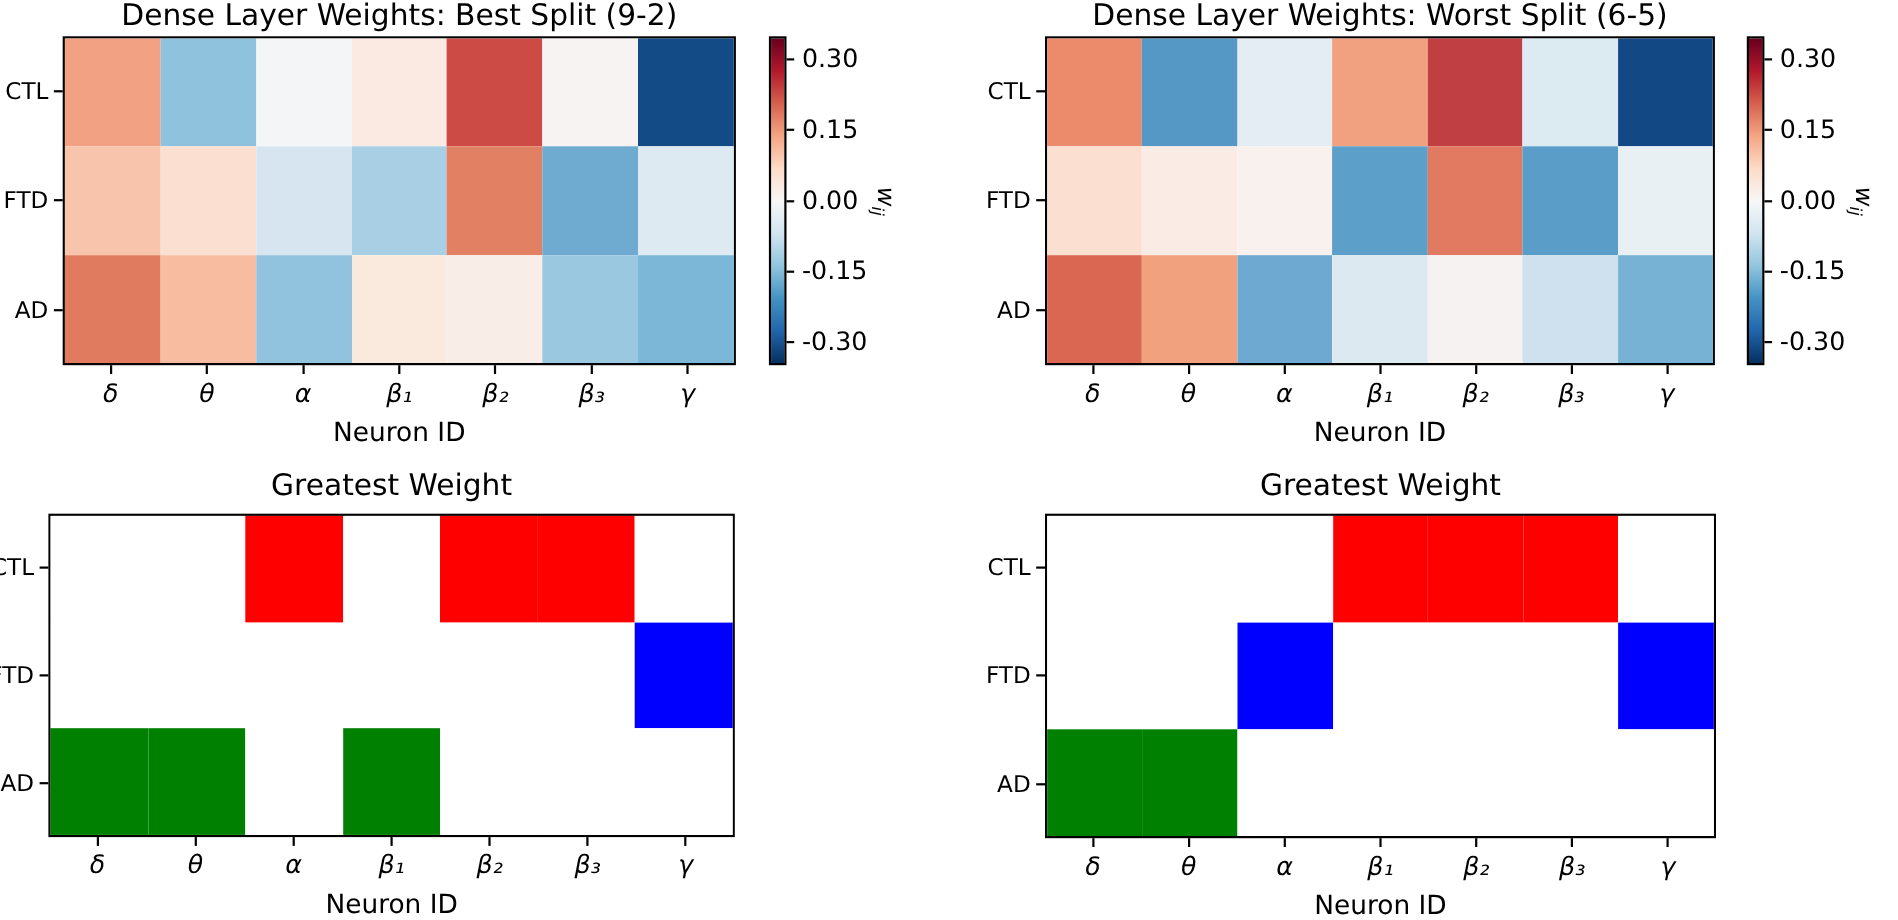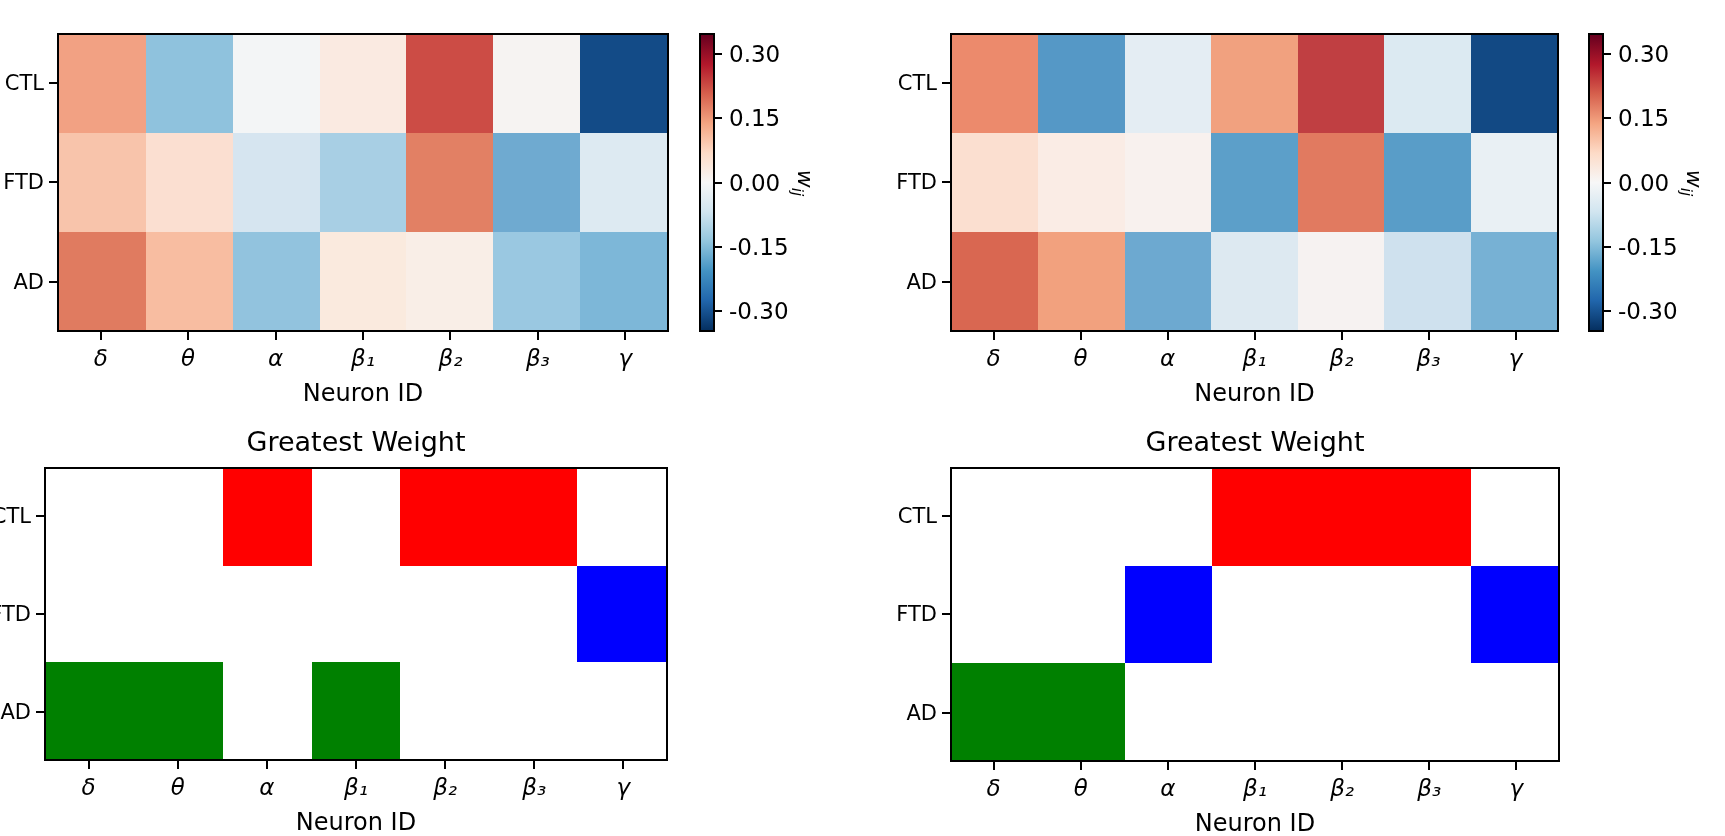--- a/index.html
+++ b/index.html
@@ -42,20 +42,21 @@
               font-size:22px;white-space:nowrap;}
   .cbar-label i{font-style:italic;}
   .cbar-label sub{font-size:15px;}
 </style>
 </head>
 <body>
 
 <div id="fig">
 
   <div class="subplot" style="--l:57px;--t:33px;--w:612px;--h:299px;--ttl:-33px;">
+    <div class="title">Dense Layer Weights: Best Split (9-2)</div>
     <div class="axes">
       <div class="cells">
           <div style="background: rgb(242, 161, 131);"></div>
           <div style="background: rgb(143, 194, 221);"></div>
           <div style="background: rgb(243, 245, 246);"></div>
           <div style="background: rgb(250, 234, 225);"></div>
           <div style="background: rgb(204, 76, 69);"></div>
           <div style="background: rgb(246, 243, 242);"></div>
           <div style="background: rgb(19, 75, 135);"></div>
           <div style="background: rgb(248, 196, 171);"></div>
@@ -129,20 +130,21 @@
       <div class="cbar-ticklabel" style="top: 28.5714%;">0.15</div>
       <div class="cbar-tick" style="top: 50%;"></div>
       <div class="cbar-ticklabel" style="top: 50%;">0.00</div>
       <div class="cbar-tick" style="top: 71.4286%;"></div>
       <div class="cbar-ticklabel" style="top: 71.4286%;">-0.15</div>
       <div class="cbar-tick" style="top: 92.8571%;"></div>
       <div class="cbar-ticklabel" style="top: 92.8571%;">-0.30</div>
     </div>
 
   <div class="subplot" style="--l:950px;--t:33px;--w:609px;--h:299px;--ttl:-33px;">
+    <div class="title">Dense Layer Weights: Worst Split (6-5)</div>
     <div class="axes">
       <div class="cells">
           <div style="background: rgb(236, 138, 108);"></div>
           <div style="background: rgb(85, 152, 198);"></div>
           <div style="background: rgb(228, 237, 243);"></div>
           <div style="background: rgb(241, 161, 127);"></div>
           <div style="background: rgb(192, 63, 66);"></div>
           <div style="background: rgb(220, 234, 242);"></div>
           <div style="background: rgb(18, 73, 132);"></div>
           <div style="background: rgb(251, 223, 208);"></div>

